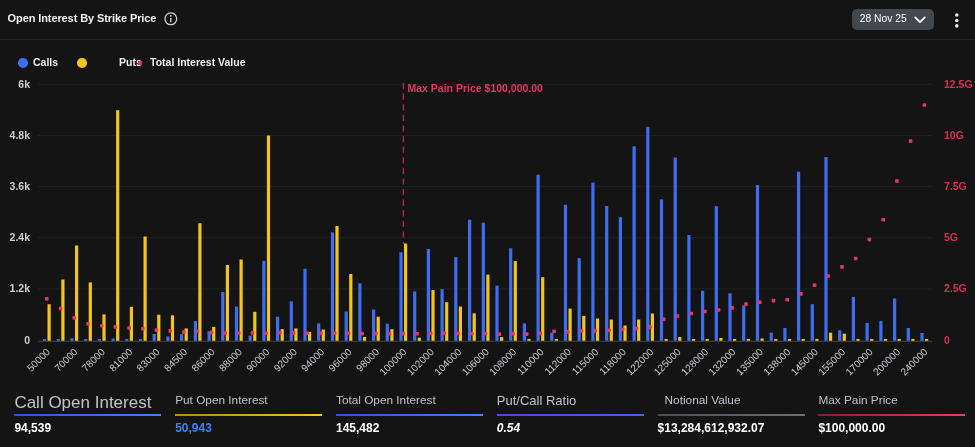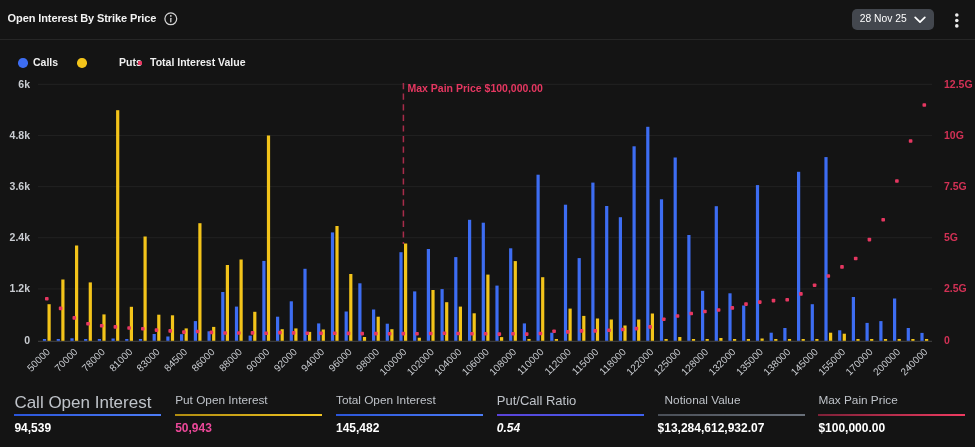--- a/index.html
+++ b/index.html
@@ -283,21 +283,21 @@
 <div style="position:absolute;left:150px;top:56.2px;font-size:10.5px;font-weight:bold;color:#f0f0f0;">Total Interest Value</div>
 
 <div style="position:absolute;left:14.4px;top:393.3px;width:148px;">
 <div style="font-size:17px;color:#bfc3c9;">Call Open Interest</div>
 <div style="position:absolute;left:0;top:21.1px;width:147px;height:2px;background:linear-gradient(90deg,#2b55d8,#4d7df7);"></div>
 <div style="position:absolute;left:0;top:27.6px;font-size:12px;font-weight:bold;color:#fff;white-space:nowrap;">94,539</div>
 </div>
 <div style="position:absolute;left:175.2px;top:393.3px;width:148px;">
 <div style="font-size:11.8px;color:#bfc3c9;">Put Open Interest</div>
 <div style="position:absolute;left:0;top:21.1px;width:147px;height:2px;background:linear-gradient(90deg,#b08c10,#f2c623);"></div>
-<div style="position:absolute;left:0;top:27.6px;font-size:12px;font-weight:bold;color:#ec4899;white-space:nowrap;">50,943</div>
+<div style="position:absolute;left:0;top:27.6px;font-size:12px;font-weight:bold;color:#3b82f6;white-space:nowrap;">50,943</div>
 </div>
 <div style="position:absolute;left:336.0px;top:393.3px;width:148px;">
 <div style="font-size:11.8px;color:#bfc3c9;">Total Open Interest</div>
 <div style="position:absolute;left:0;top:21.1px;width:147px;height:2px;background:linear-gradient(90deg,#2b55d8,#4d7df7);"></div>
 <div style="position:absolute;left:0;top:27.6px;font-size:12px;font-weight:bold;color:#fff;white-space:nowrap;">145,482</div>
 </div>
 <div style="position:absolute;left:496.8px;top:393.3px;width:148px;">
 <div style="font-size:13px;color:#bfc3c9;">Put/Call Ratio</div>
 <div style="position:absolute;left:0;top:21.1px;width:147px;height:2px;background:linear-gradient(90deg,#5b43d8,#3f63f0);"></div>
 <div style="position:absolute;left:0;top:27.6px;font-size:12px;font-weight:bold;color:#fff;white-space:nowrap;font-style:italic;">0.54</div>

